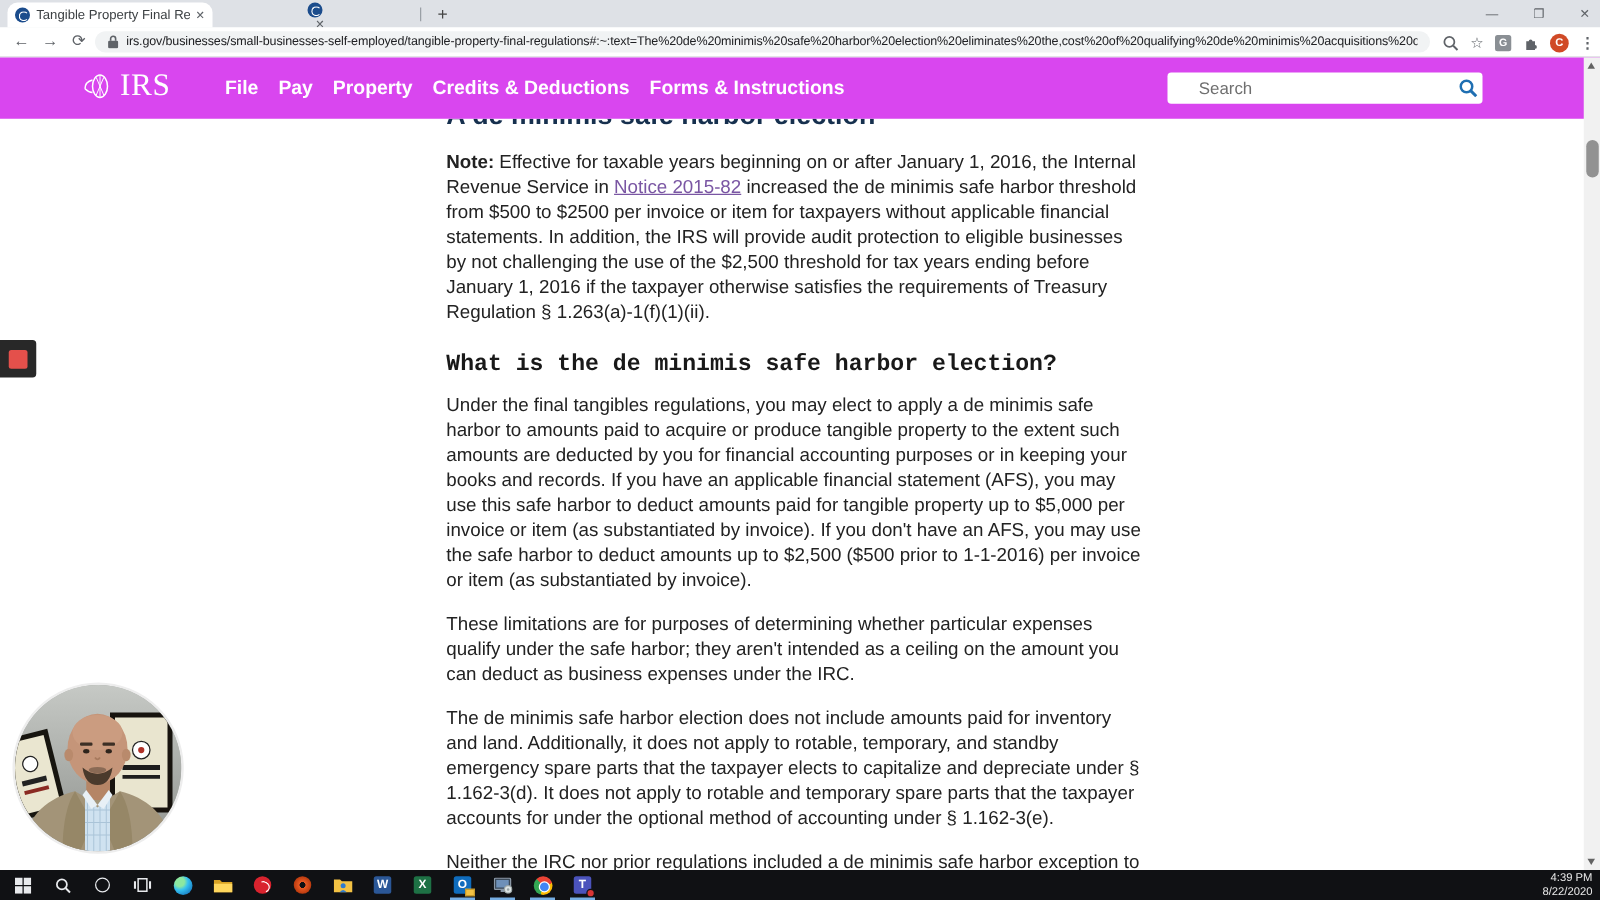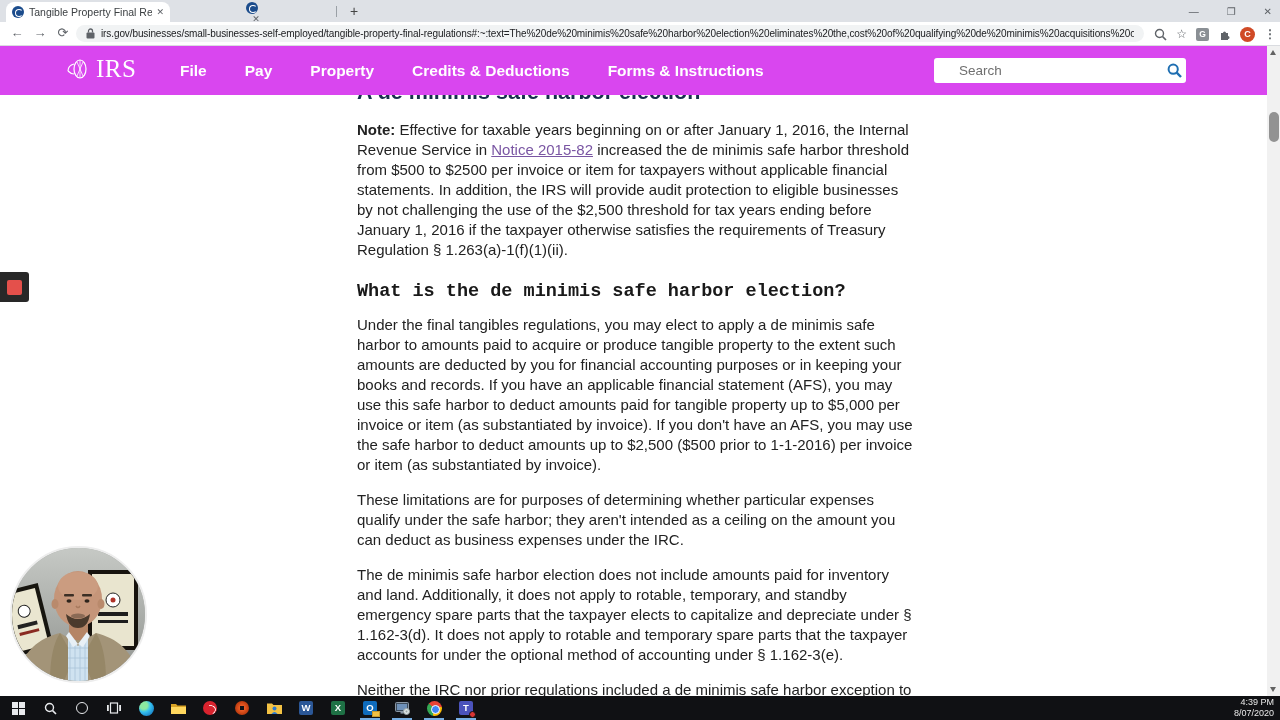--- a/index.html
+++ b/index.html
@@ -38,21 +38,21 @@
   .tb-ic{color:#5f6368;font-size:12px;}
   .gbadge{width:13px;height:13px;background:#8a8f94;color:#fff;border-radius:2px;font-size:8.5px;
     font-weight:bold;text-align:center;line-height:13px;}
   .avatar{width:15px;height:15px;border-radius:50%;background:#d04a26;color:#fff;font-size:9px;
     font-weight:bold;text-align:center;line-height:15px;}
 
   
   .navbar{position:absolute;left:0;top:46px;width:1280px;height:49px;background:#d946ef;z-index:5;}
   .irs-logo{position:absolute;left:66px;top:9px;display:flex;align-items:center;gap:4px;color:#fff;}
   .irs-logo .word{font-family:"Liberation Serif",serif;font-size:25px;letter-spacing:0.5px;}
-  .nav-links{position:absolute;left:180px;top:0;height:49px;display:flex;align-items:center;gap:38px;}
+  .nav-links{position:absolute;left:180px;top:0;height:49px;display:flex;align-items:center;gap:16px;}
   .nav-links a{color:#fff;font-size:15.5px;font-weight:600;text-decoration:none;white-space:nowrap;cursor:pointer;}
   .search-wrap{position:absolute;left:934px;top:12px;width:252px;height:25px;background:#fff;
     border-radius:3px;display:flex;align-items:center;padding-left:17px;}
   .search-wrap input{flex:1;border:0;outline:0;background:transparent;padding:0 8px;font-size:13.5px;
     color:#444;font-family:"Liberation Sans",sans-serif;}
   .search-wrap input::placeholder{color:#6f6f6f;}
   .search-btn{width:24px;height:25px;border:0;background:transparent;display:flex;align-items:center;
     justify-content:center;padding:0;cursor:pointer;}
 
   
@@ -321,17 +321,17 @@
       </div>
       <div class="tbtn open">
         <div class="chrome-ball"></div>
       </div>
       <div class="tbtn open">
         <div class="sq-letter teams-sq">T<span class="teams-dot"></span></div>
       </div>
     </div>
     <div class="clock">
       <div>4:39 PM</div>
-      <div>8/07/2020</div>
+      <div>8/22/2020</div>
     </div>
   </div>
 
 </div>
 
 </body></html>

